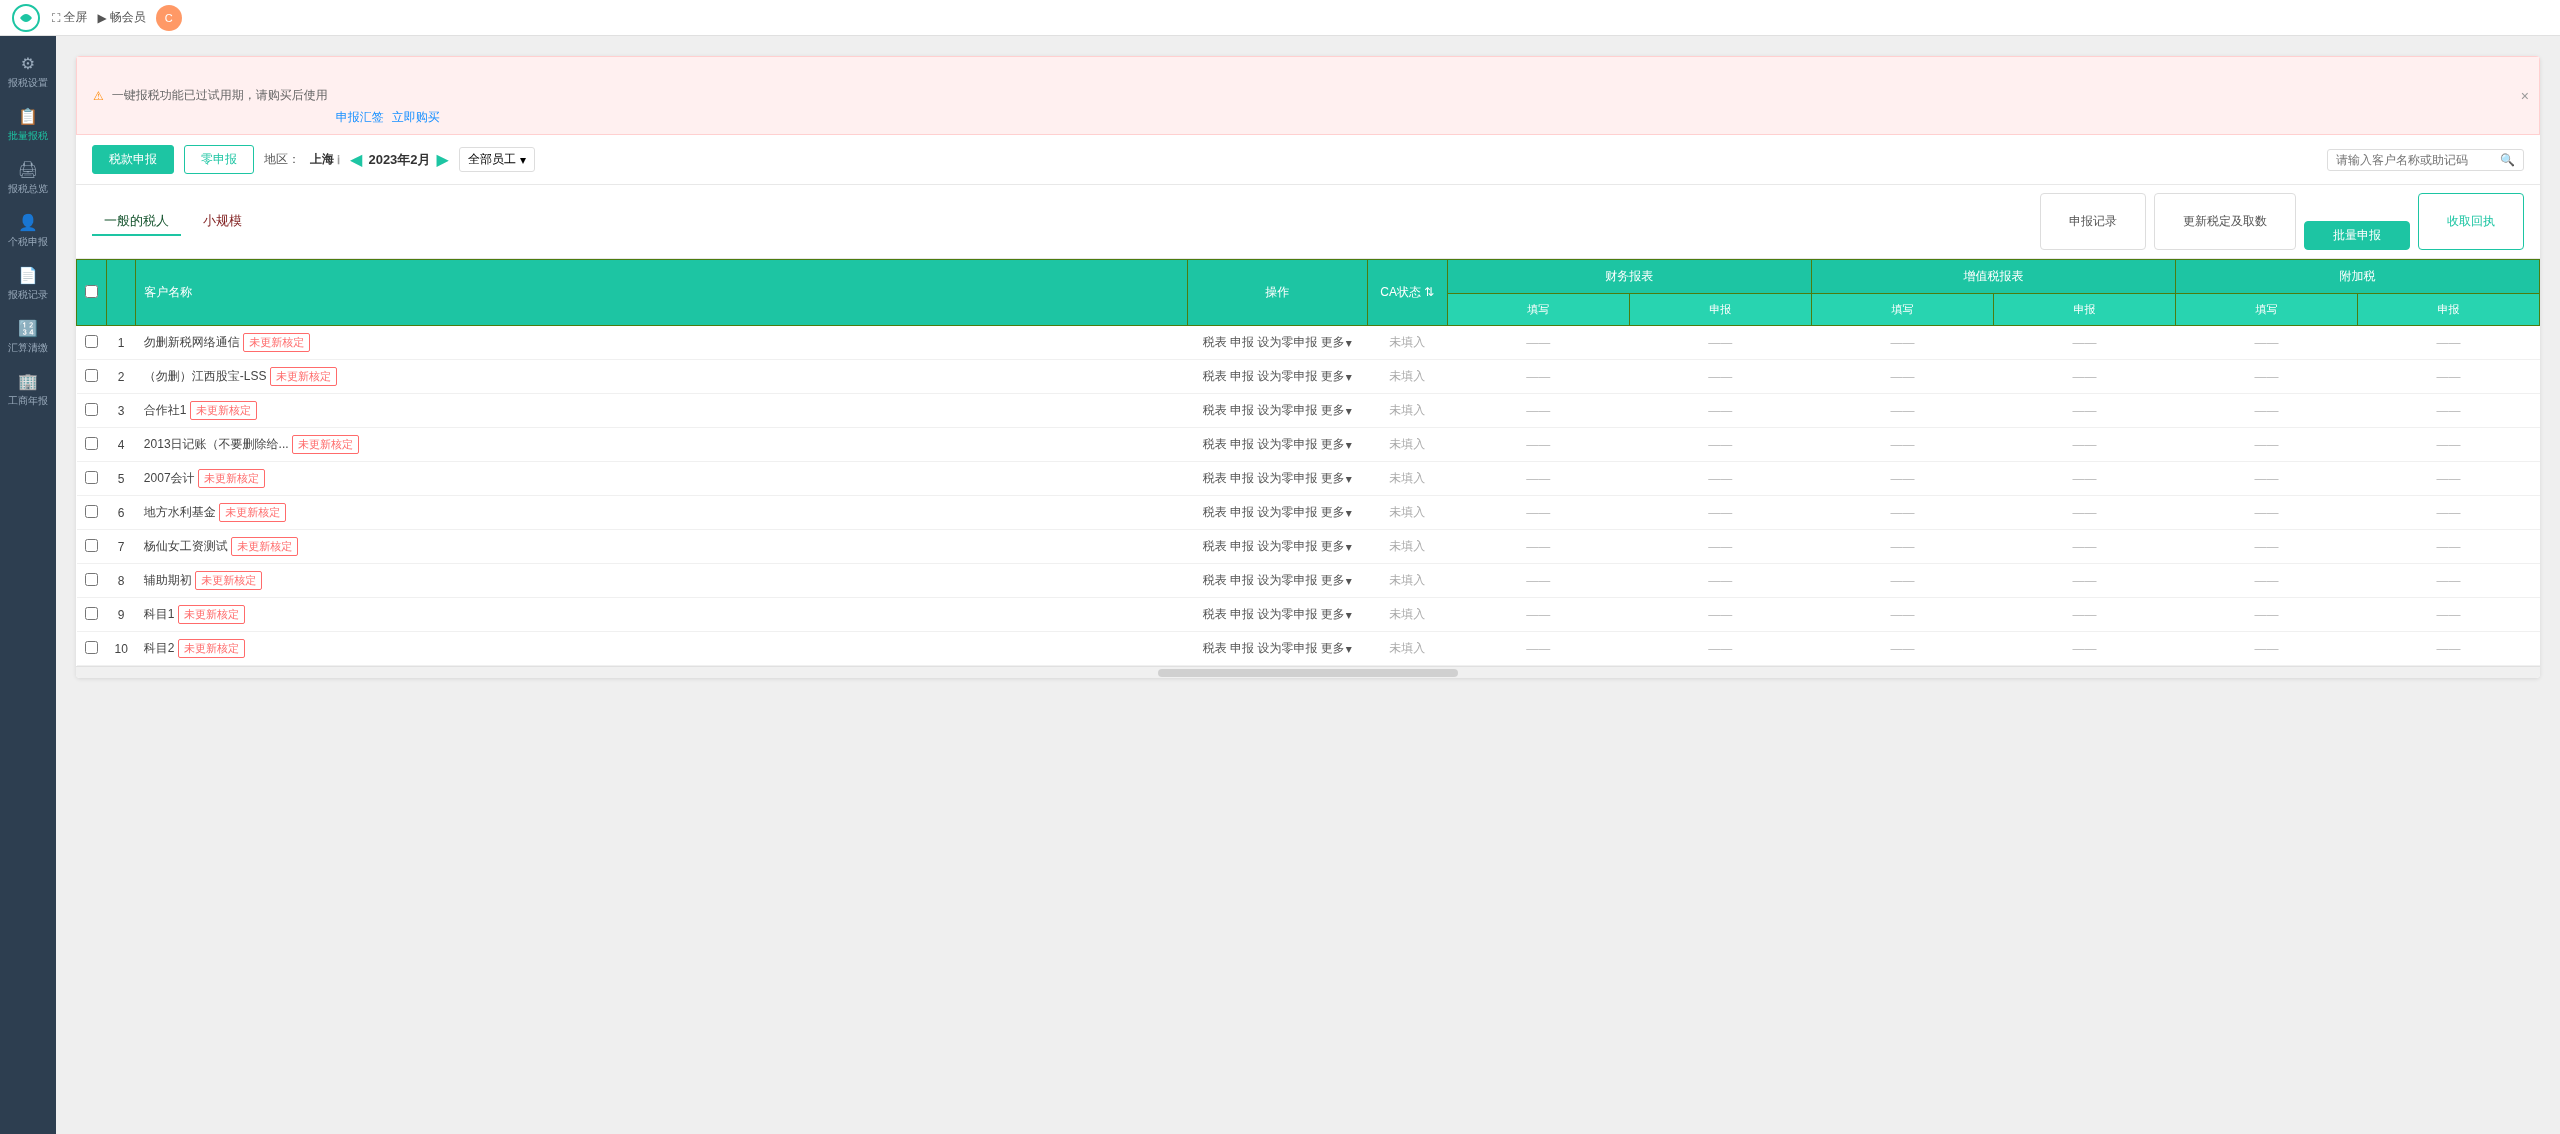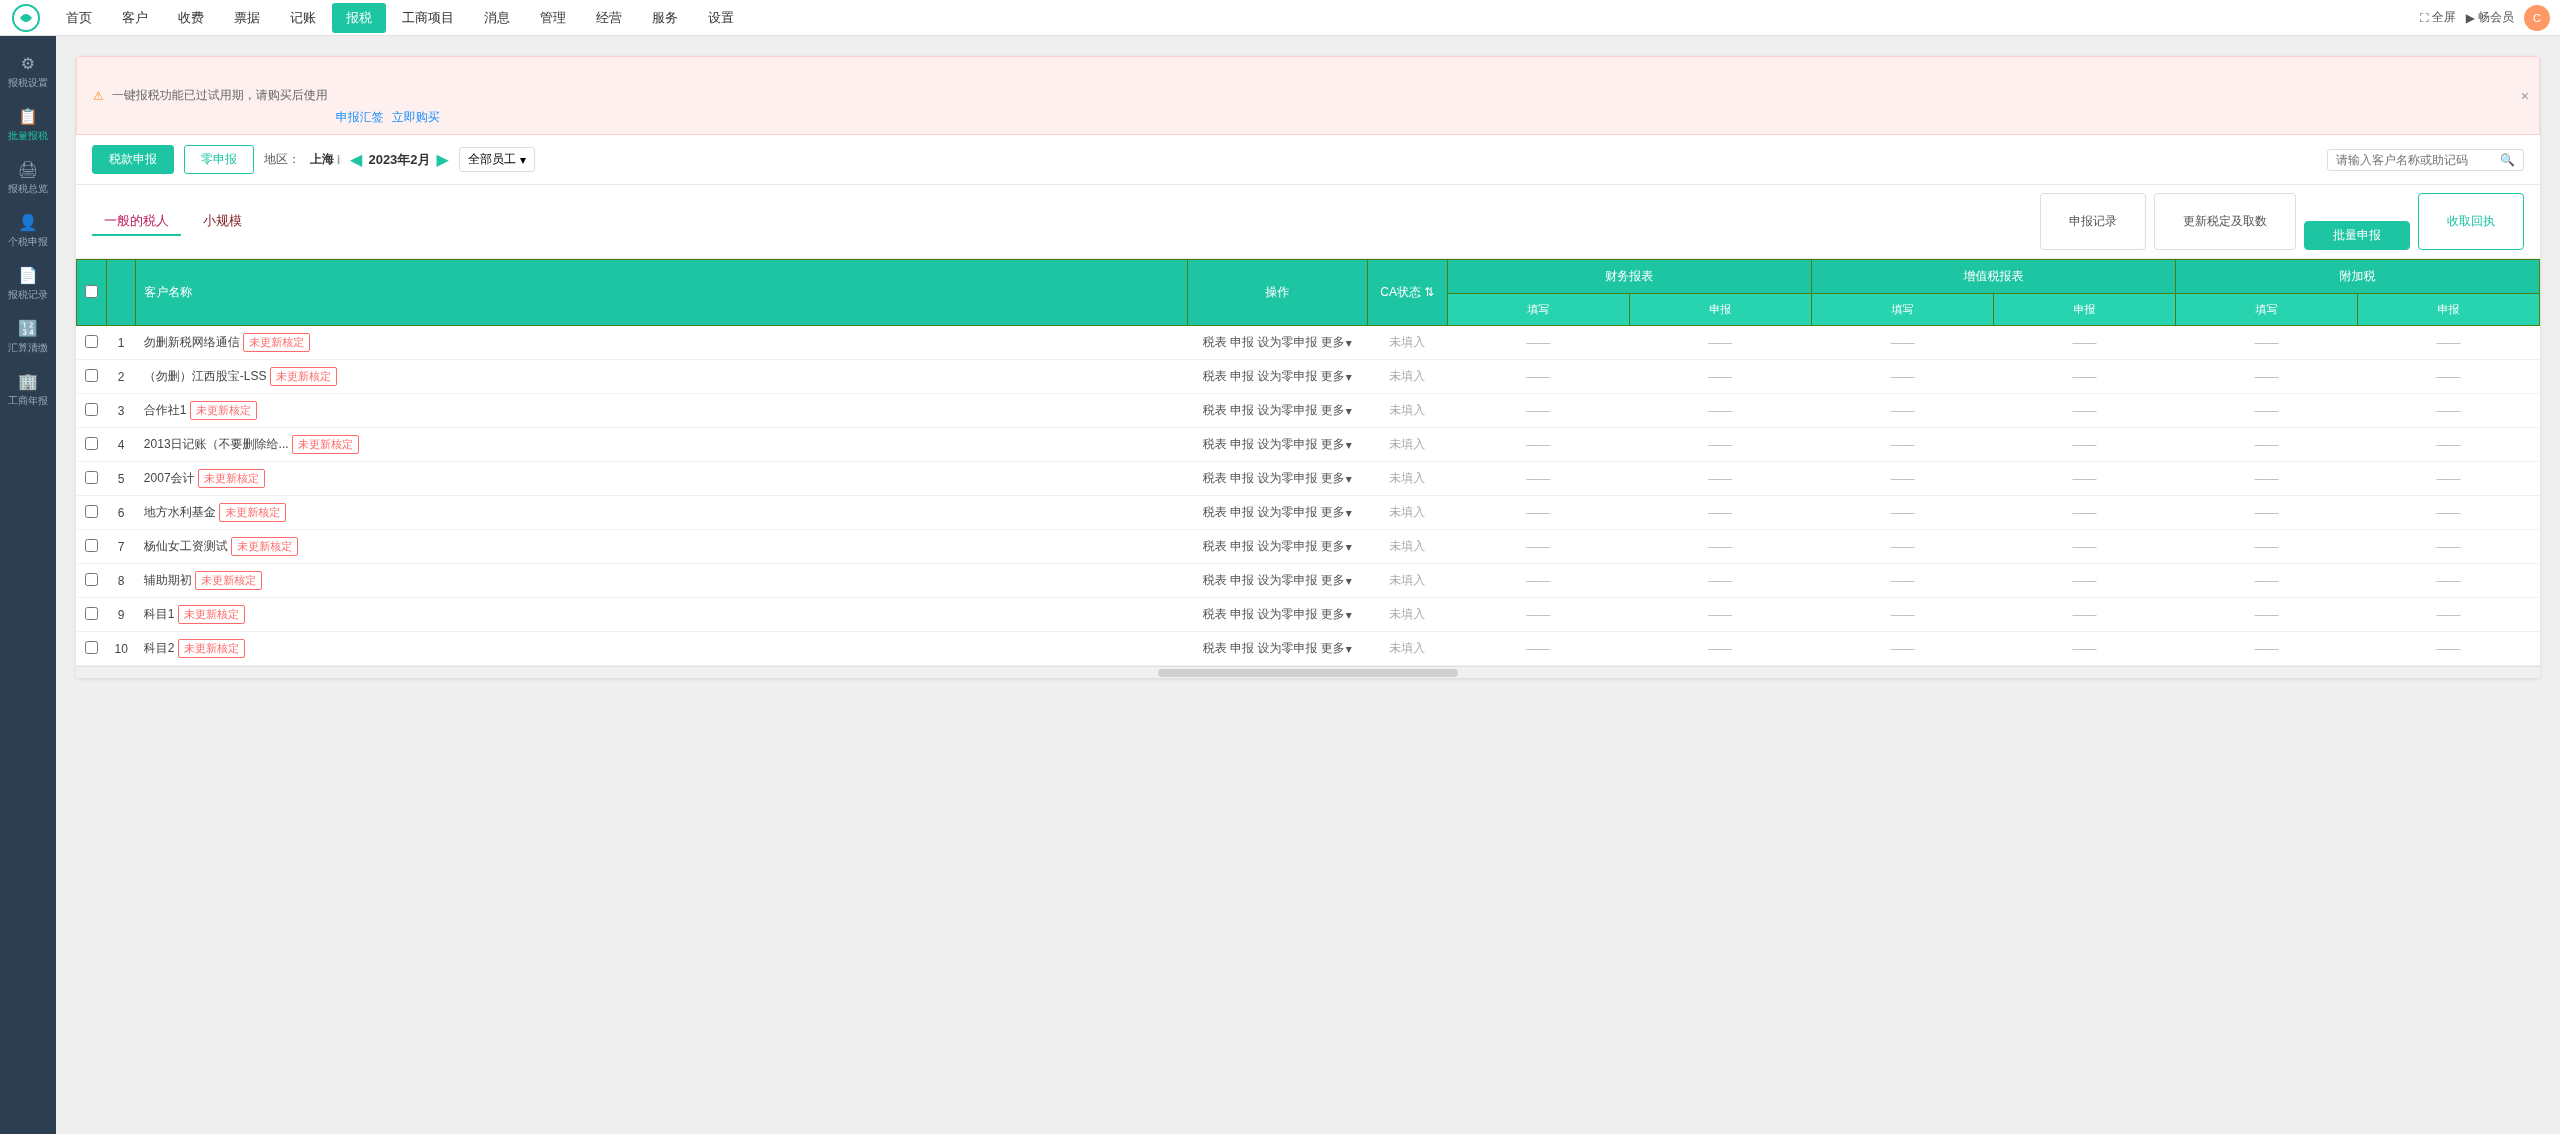--- a/index.html
+++ b/index.html
@@ -187,21 +187,21 @@
     }
     .taxpayer-tabs { display: flex; gap: 10px; flex: 1; }
     .taxpayer-tab {
       padding: 4px 12px;
       cursor: pointer;
       font-size: 13px;
       color: #7f1d1d;
       border-bottom: 2px solid transparent;
     }
     .taxpayer-tab.active {
-      color: #be185d;
+      color: #14532d;
       border-bottom: 2px solid #1dc5a3;
     }
     .action-btns { display: flex; gap: 8px; }
     .action-btn {
       padding: 5px 28px;
       border: 1px solid #ddd;
       background: #fff;
       border-radius: 4px;
       cursor: pointer;
       font-size: 12px;
@@ -291,34 +291,20 @@
   </style>
 </head>
 <body>
 
 <div class="top-nav">
   <div class="logo">
     <svg viewBox="0 0 28 28" fill="none" xmlns="http://www.w3.org/2000/svg">
       <circle cx="14" cy="14" r="13" stroke="#1dc5a3" stroke-width="2"></circle>
       <path d="M8 14 Q14 6 20 14 Q14 22 8 14Z" fill="#1dc5a3"></path>
     </svg>
-  </div>
-  <div class="nav-items">
-    <div class="nav-item">首页</div>
-    <div class="nav-item">客户</div>
-    <div class="nav-item">收费</div>
-    <div class="nav-item">票据</div>
-    <div class="nav-item">记账</div>
-    <div class="nav-item active">报税</div>
-    <div class="nav-item">工商项目</div>
-    <div class="nav-item">消息</div>
-    <div class="nav-item">管理</div>
-    <div class="nav-item">经营</div>
-    <div class="nav-item">服务</div>
-    <div class="nav-item">设置</div>
   </div>
   <div class="nav-right">
     <div class="fullscreen-btn">
       <span>⛶</span>
       <span>全屏</span>
     </div>
     <div class="upgrade-btn">
       <span>▶</span>
       <span>畅会员</span>
     </div>

